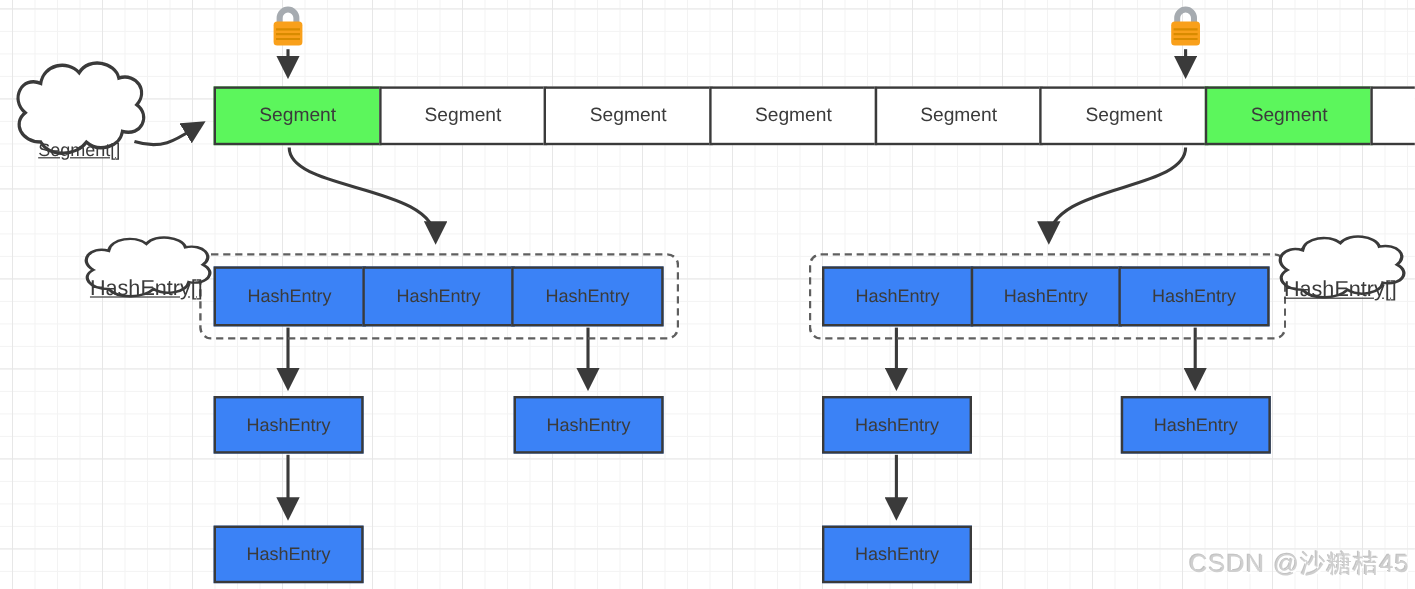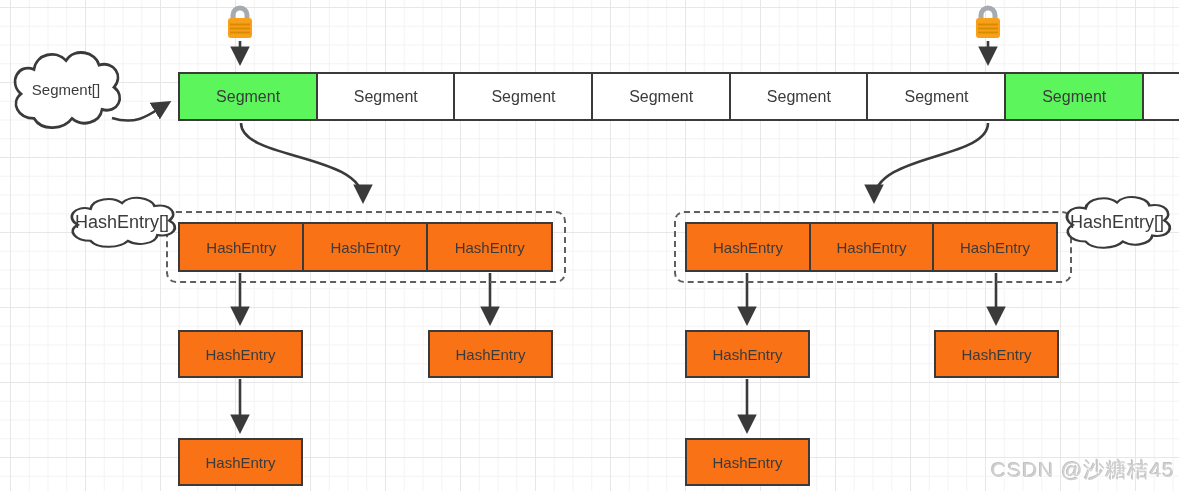--- a/index.html
+++ b/index.html
@@ -39,29 +39,29 @@
   }
   .cell:first-child{margin-left:0;}
   .cell.green{background:var(--highlight-green);}
   
   .dashed{
     border:2px dashed #5f5f5f;
     border-radius:10px;
   }
   .hbox{
     width:125px;height:48px;
-    background:#f97316;
+    background:#3b82f6;
     border:2.5px solid var(--box-border);
     display:flex;align-items:center;justify-content:center;
     font-size:15px;
   }
   .bucket-row .hbox{width:auto;flex:1;height:50px;margin-left:-2.5px;}
   .bucket-row .hbox:first-child{margin-left:0;}
   
-  .cloud{display:flex;align-items:center;justify-content:center;}
+  .cloud{display:flex;align-items:flex-end;justify-content:center;text-decoration:underline;}
   .cloud svg{position:absolute;left:0;top:0;width:100%;height:100%;}
   .cloud span{position:relative;font-size:15px;z-index:2;}
   .cloud-sm span{font-size:18px;}
   .watermark{
     font-size:21px;
     letter-spacing:1px;
     color:var(--watermark);
     text-shadow:1px 1px 0 #ffffff,-1px -1px 0 #c2c2c2;
     white-space:nowrap;
     text-align:center;

